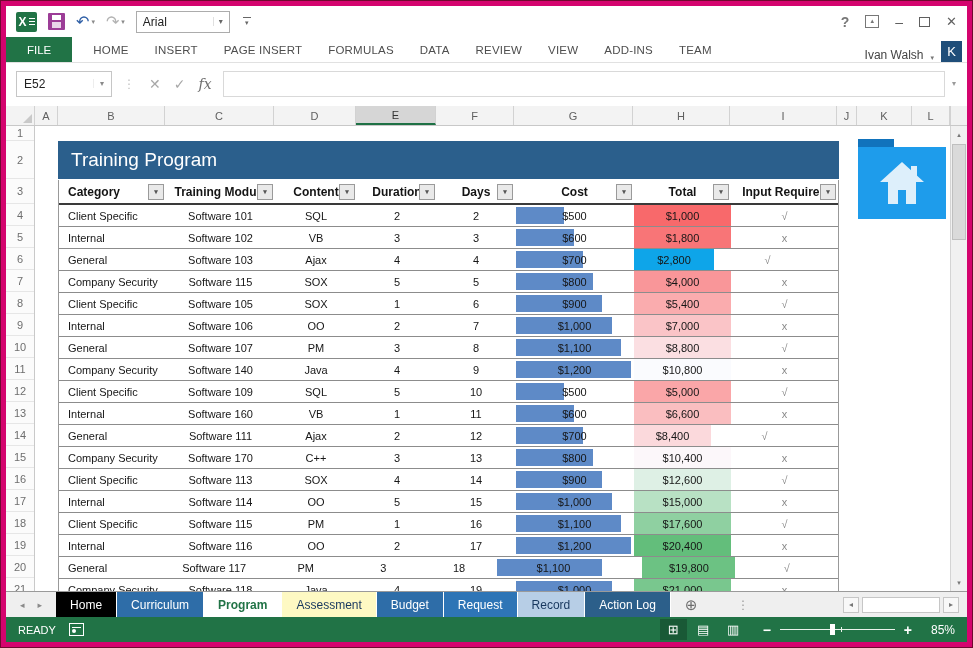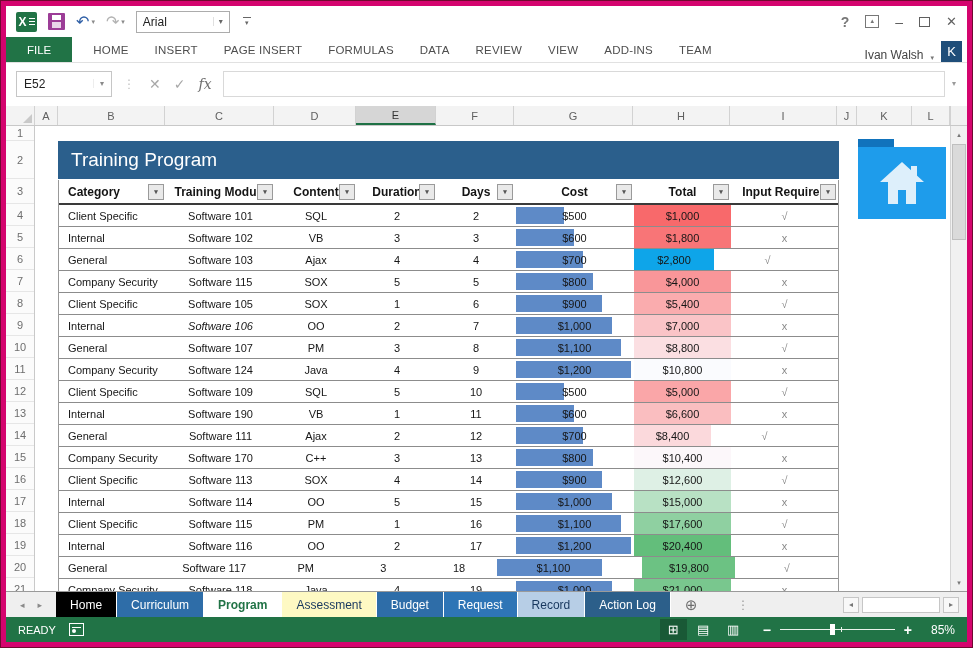--- a/index.html
+++ b/index.html
@@ -337,21 +337,21 @@
                   <div class="td" style="width: 78px;">6</div>
                   <div class="td cost" style="width: 119px;">
                     <div class="bar" style="width: 86px; background: rgb(94, 138, 199);"></div>
                     <div class="cv">$900</div>
                   </div>
                   <div class="td total" style="width: 97px; background: rgb(250, 172, 174);">$5,400</div>
                   <div class="td input" style="width: 107px;">√</div>
                 </div>
                 <div class="trow">
                   <div class="td cat" style="width: 107px;">Internal</div>
-                  <div class="td" style="width: 109px; font-style: italic;">Software 106</div>
+                  <div class="td" style="width: 109px;">Software 106</div>
                   <div class="td" style="width: 82px;">OO</div>
                   <div class="td" style="width: 80px;">2</div>
                   <div class="td" style="width: 78px;">7</div>
                   <div class="td cost" style="width: 119px;">
                     <div class="bar" style="width: 96px; background: rgb(94, 138, 199);"></div>
                     <div class="cv">$1,000</div>
                   </div>
                   <div class="td total" style="width: 97px; background: rgb(250, 196, 199);">$7,000</div>
                   <div class="td input" style="width: 107px;">x</div>
                 </div>
@@ -363,21 +363,21 @@
                   <div class="td" style="width: 78px;">8</div>
                   <div class="td cost" style="width: 119px;">
                     <div class="bar" style="width: 105px; background: rgb(94, 138, 199);"></div>
                     <div class="cv">$1,100</div>
                   </div>
                   <div class="td total" style="width: 97px; background: rgb(251, 223, 226);">$8,800</div>
                   <div class="td input" style="width: 107px;">√</div>
                 </div>
                 <div class="trow">
                   <div class="td cat" style="width: 107px;">Company Security</div>
-                  <div class="td" style="width: 109px;">Software 124</div>
+                  <div class="td" style="width: 109px;">Software 140</div>
                   <div class="td" style="width: 82px;">Java</div>
                   <div class="td" style="width: 80px;">4</div>
                   <div class="td" style="width: 78px;">9</div>
                   <div class="td cost" style="width: 119px;">
                     <div class="bar" style="width: 115px; background: rgb(94, 138, 199);"></div>
                     <div class="cv">$1,200</div>
                   </div>
                   <div class="td total" style="width: 97px; background: rgb(250, 251, 254);">$10,800</div>
                   <div class="td input" style="width: 107px;">x</div>
                 </div>
@@ -389,21 +389,21 @@
                   <div class="td" style="width: 78px;">10</div>
                   <div class="td cost" style="width: 119px;">
                     <div class="bar" style="width: 48px; background: rgb(94, 138, 199);"></div>
                     <div class="cv">$500</div>
                   </div>
                   <div class="td total" style="width: 97px; background: rgb(250, 166, 168);">$5,000</div>
                   <div class="td input" style="width: 107px;">√</div>
                 </div>
                 <div class="trow">
                   <div class="td cat" style="width: 107px;">Internal</div>
-                  <div class="td" style="width: 109px;">Software 190</div>
+                  <div class="td" style="width: 109px;">Software 160</div>
                   <div class="td" style="width: 82px;">VB</div>
                   <div class="td" style="width: 80px;">1</div>
                   <div class="td" style="width: 78px;">11</div>
                   <div class="td cost" style="width: 119px;">
                     <div class="bar" style="width: 58px; background: rgb(94, 138, 199);"></div>
                     <div class="cv">$600</div>
                   </div>
                   <div class="td total" style="width: 97px; background: rgb(250, 190, 192);">$6,600</div>
                   <div class="td input" style="width: 107px;">x</div>
                 </div>

